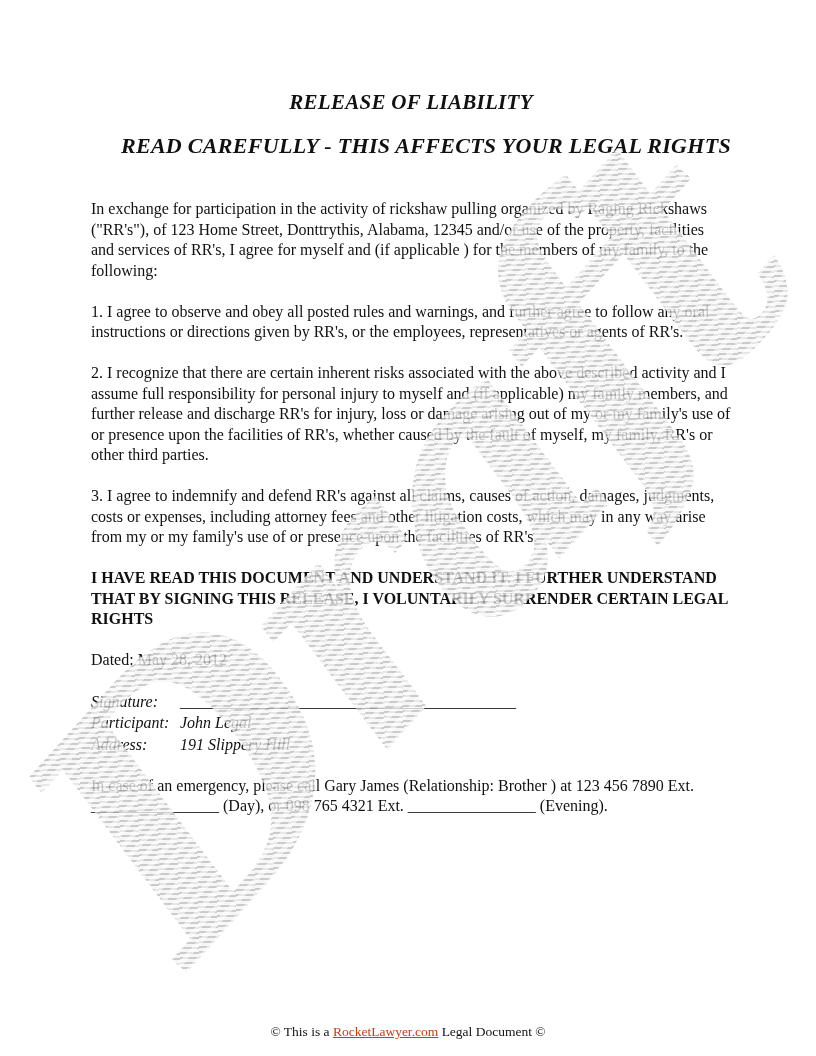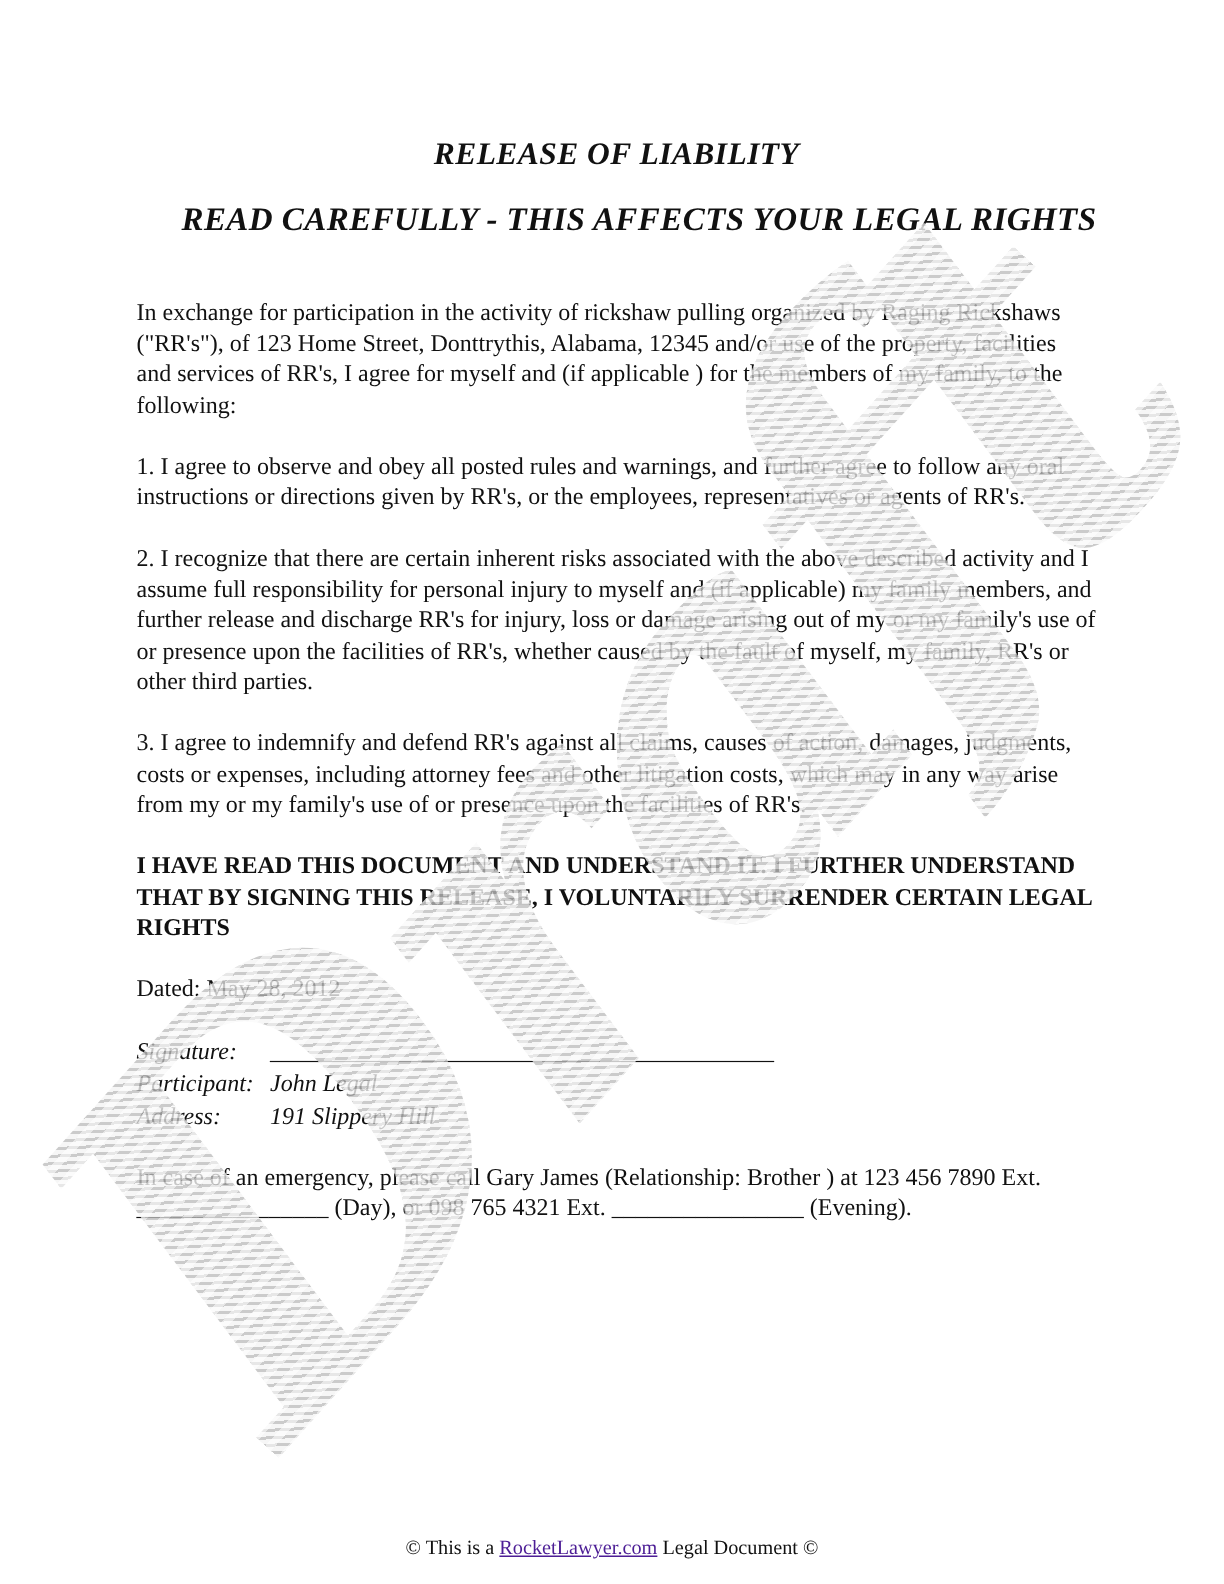--- a/index.html
+++ b/index.html
@@ -59,21 +59,21 @@
   .footer {
     position: absolute;
     left: 0; right: 0;
     top: 1024px;
     text-align: center;
     font-size: 13.5px;
     color: #111111;
     z-index: 1;
   }
   .footer a {
-    color: #4c1d95;
+    color: #c2410c;
     text-decoration: underline;
     cursor: pointer;
   }
   .watermark {
     position: absolute;
     left: 408px;
     top: 548px;
     transform: translate(-50%, -50%) rotate(-48deg);
     font-family: "DejaVu Serif", serif;
     font-style: italic;

